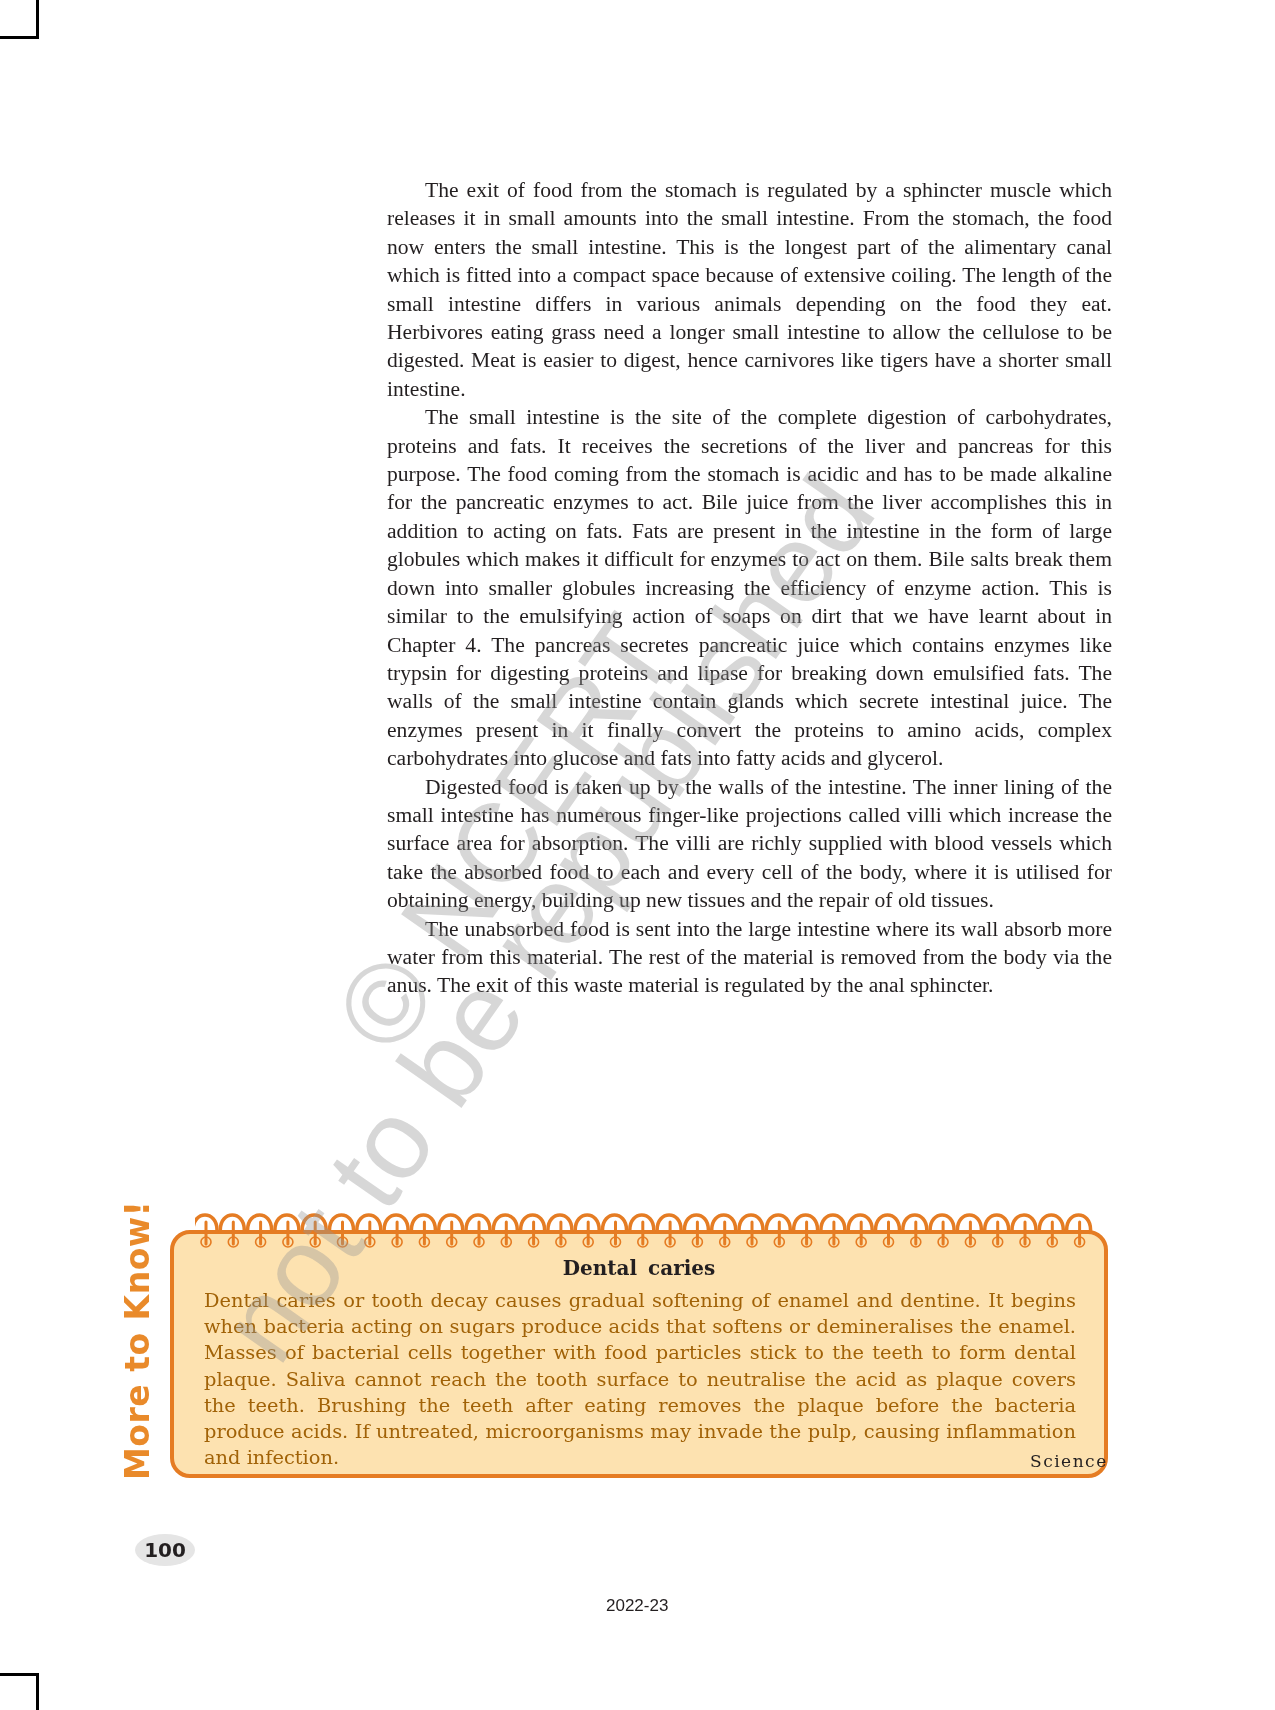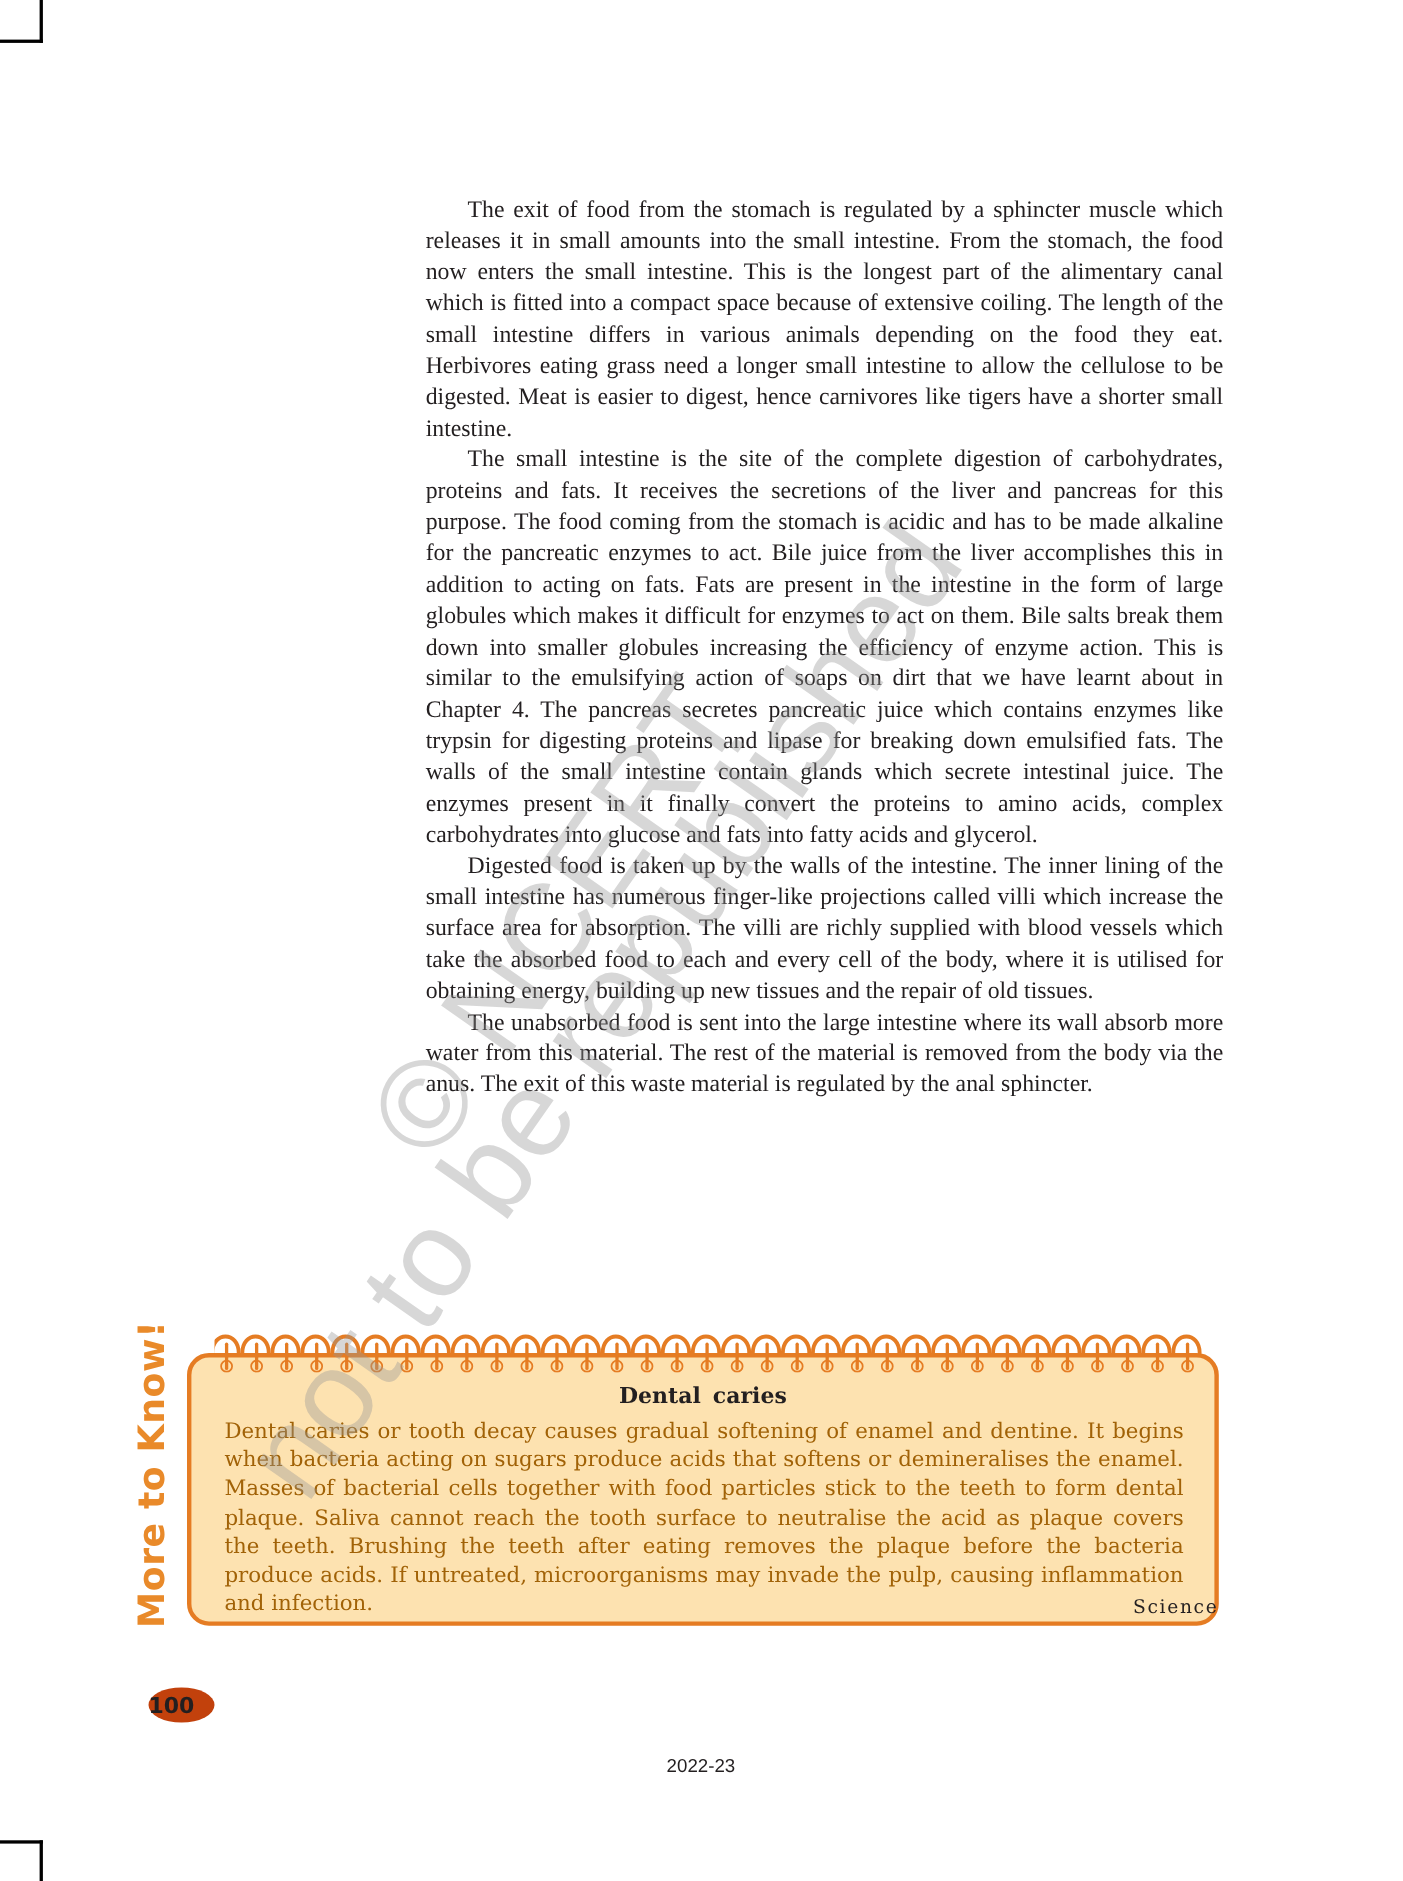--- a/index.html
+++ b/index.html
@@ -49,23 +49,23 @@
     color: #231f20; word-spacing: 4px;
   }
   .box-text {
     position: absolute; left: 30px; top: 54px; width: 872px;
     font-family: "DejaVu Serif", serif; font-size: 19.4px; line-height: 26.2px;
     text-align: justify; color: #a16207;
   }
 
   .page-num {
     position: absolute; left: 135px; top: 1534px; width: 60px; height: 32px;
-    background: #c2410c; border-radius: 50%;
+    background: #e5e5e5; border-radius: 50%;
     font-family: "DejaVu Sans", sans-serif; font-weight: 700; font-size: 20px;
-    text-align: left; line-height: 32px; color: #231f20;
+    text-align: center; line-height: 32px; color: #231f20;
   }
   .running-title {
     position: absolute; left: 1030px; top: 1451px;
     font-family: "DejaVu Serif", serif; font-size: 17px; letter-spacing: 1.5px; color: #231f20;
   }
   .year {
     position: absolute; left: 606px; top: 1596px;
     font-family: Liberation Sans, sans-serif; font-size: 17px; color: #231f20;
   }
 </style>

